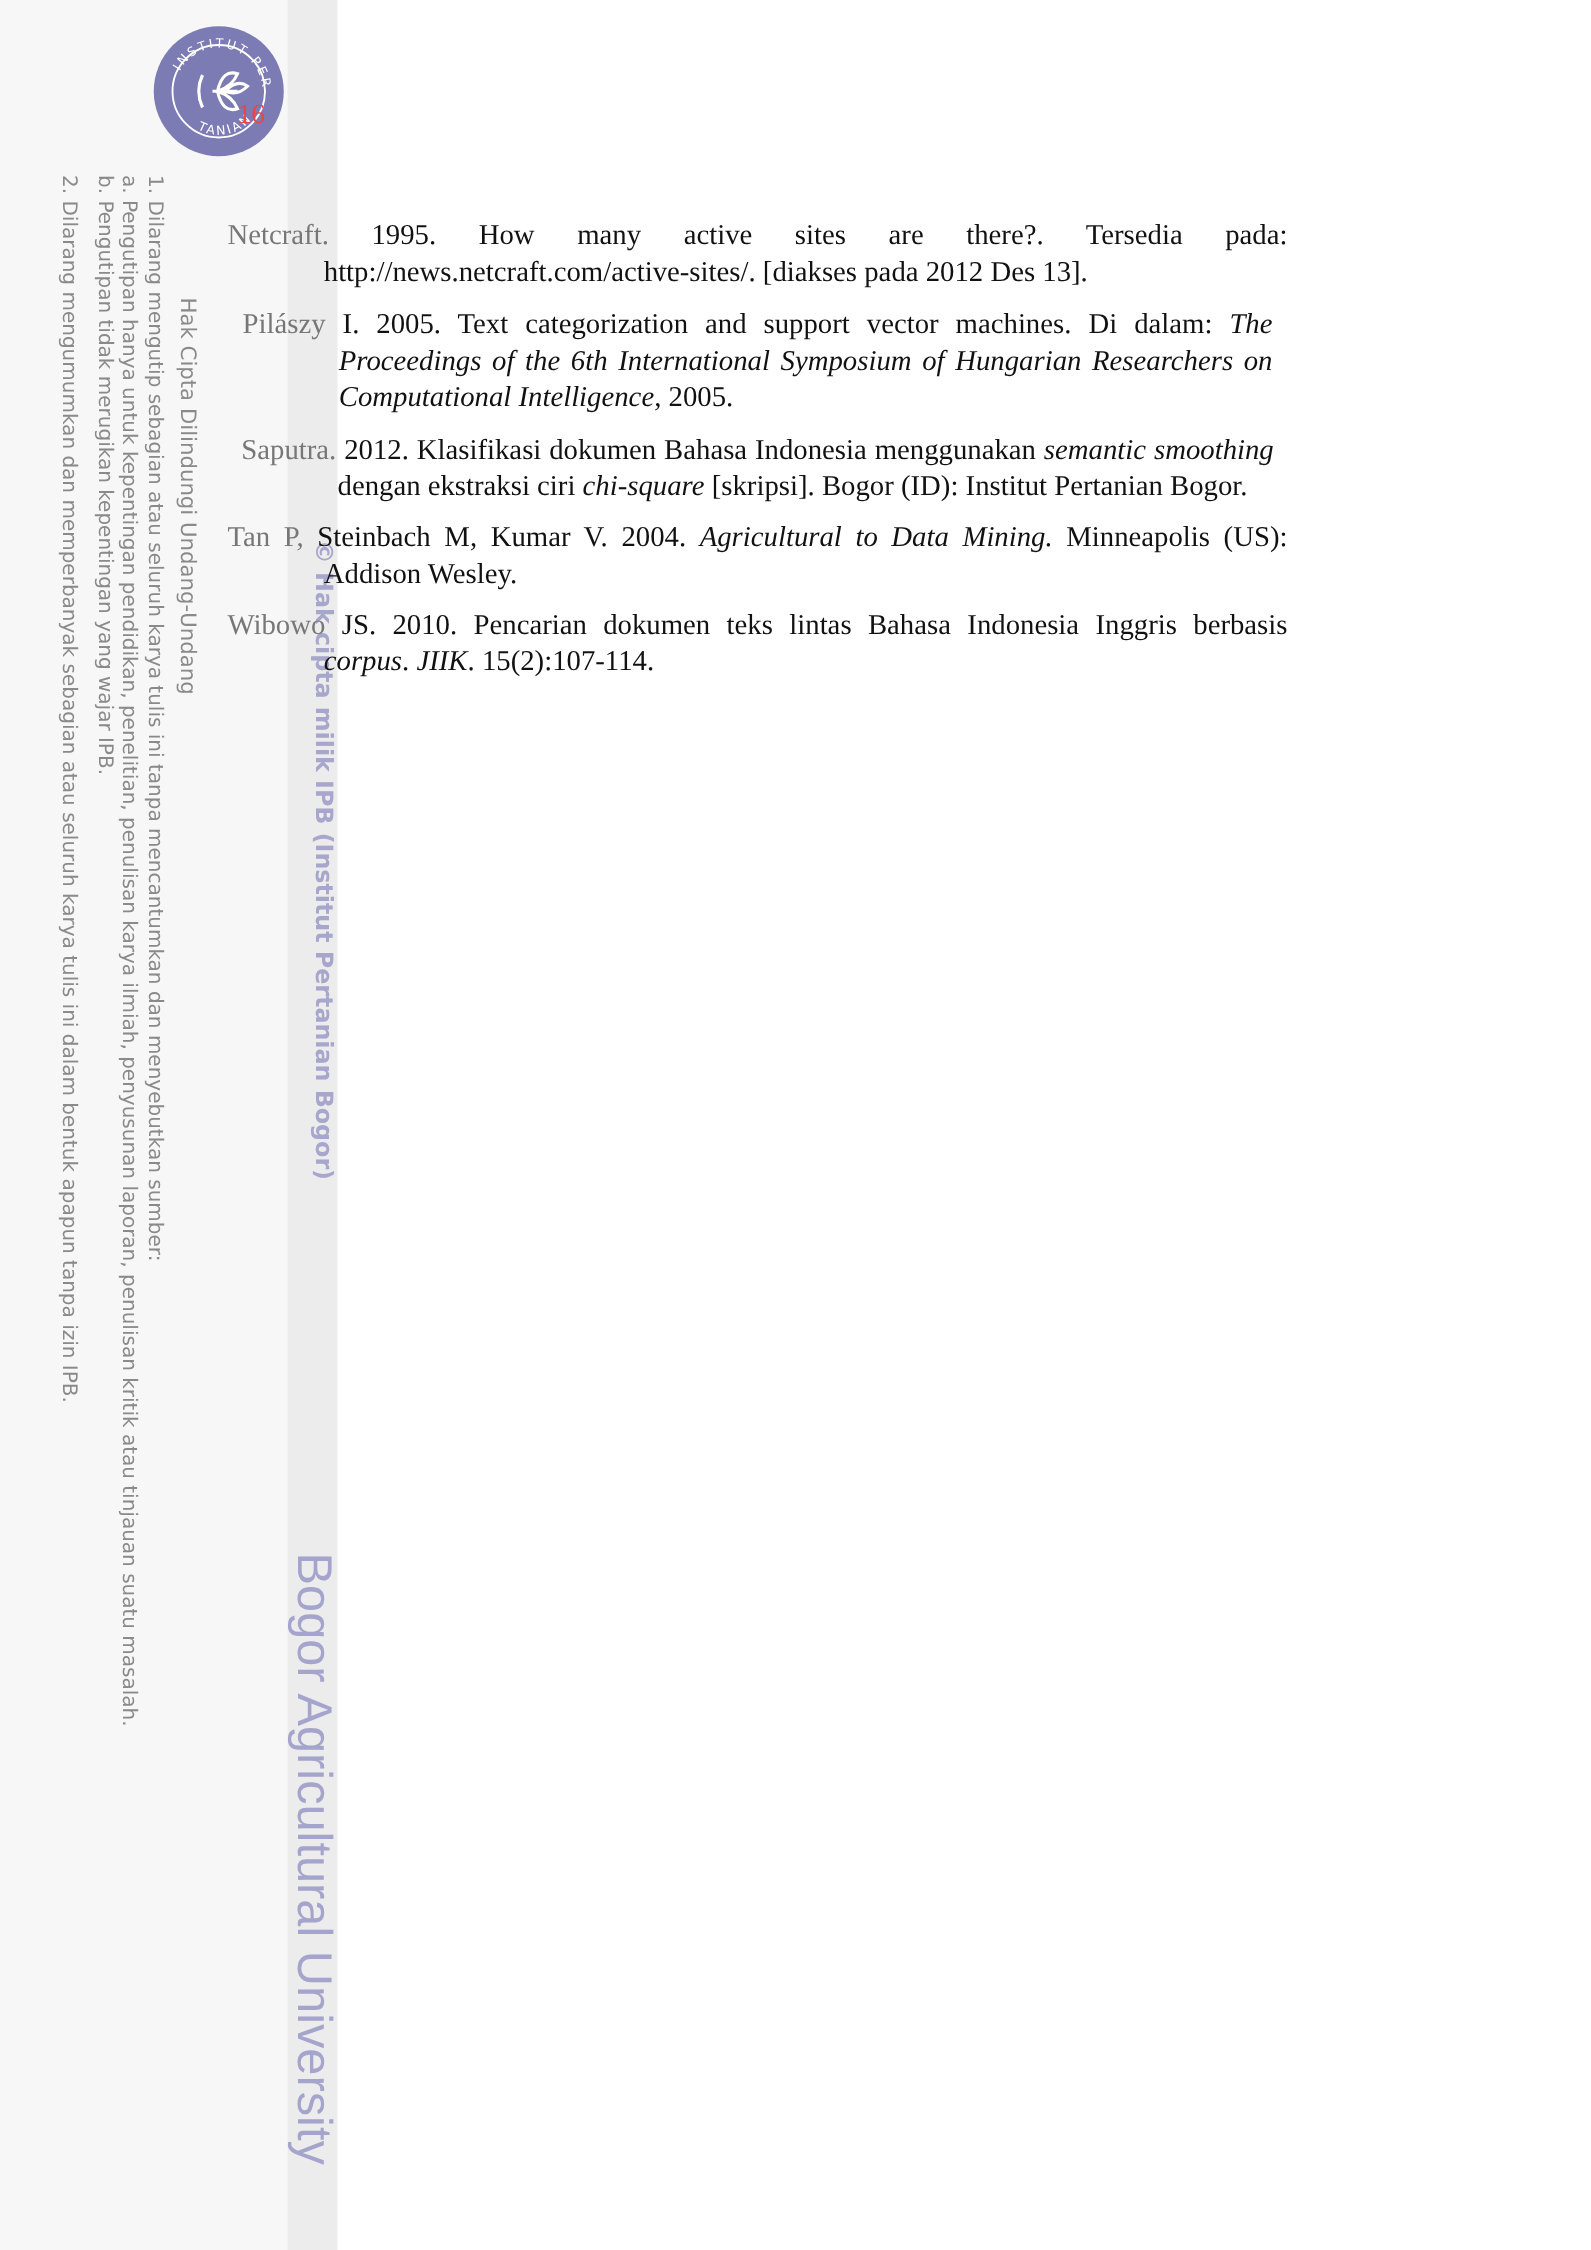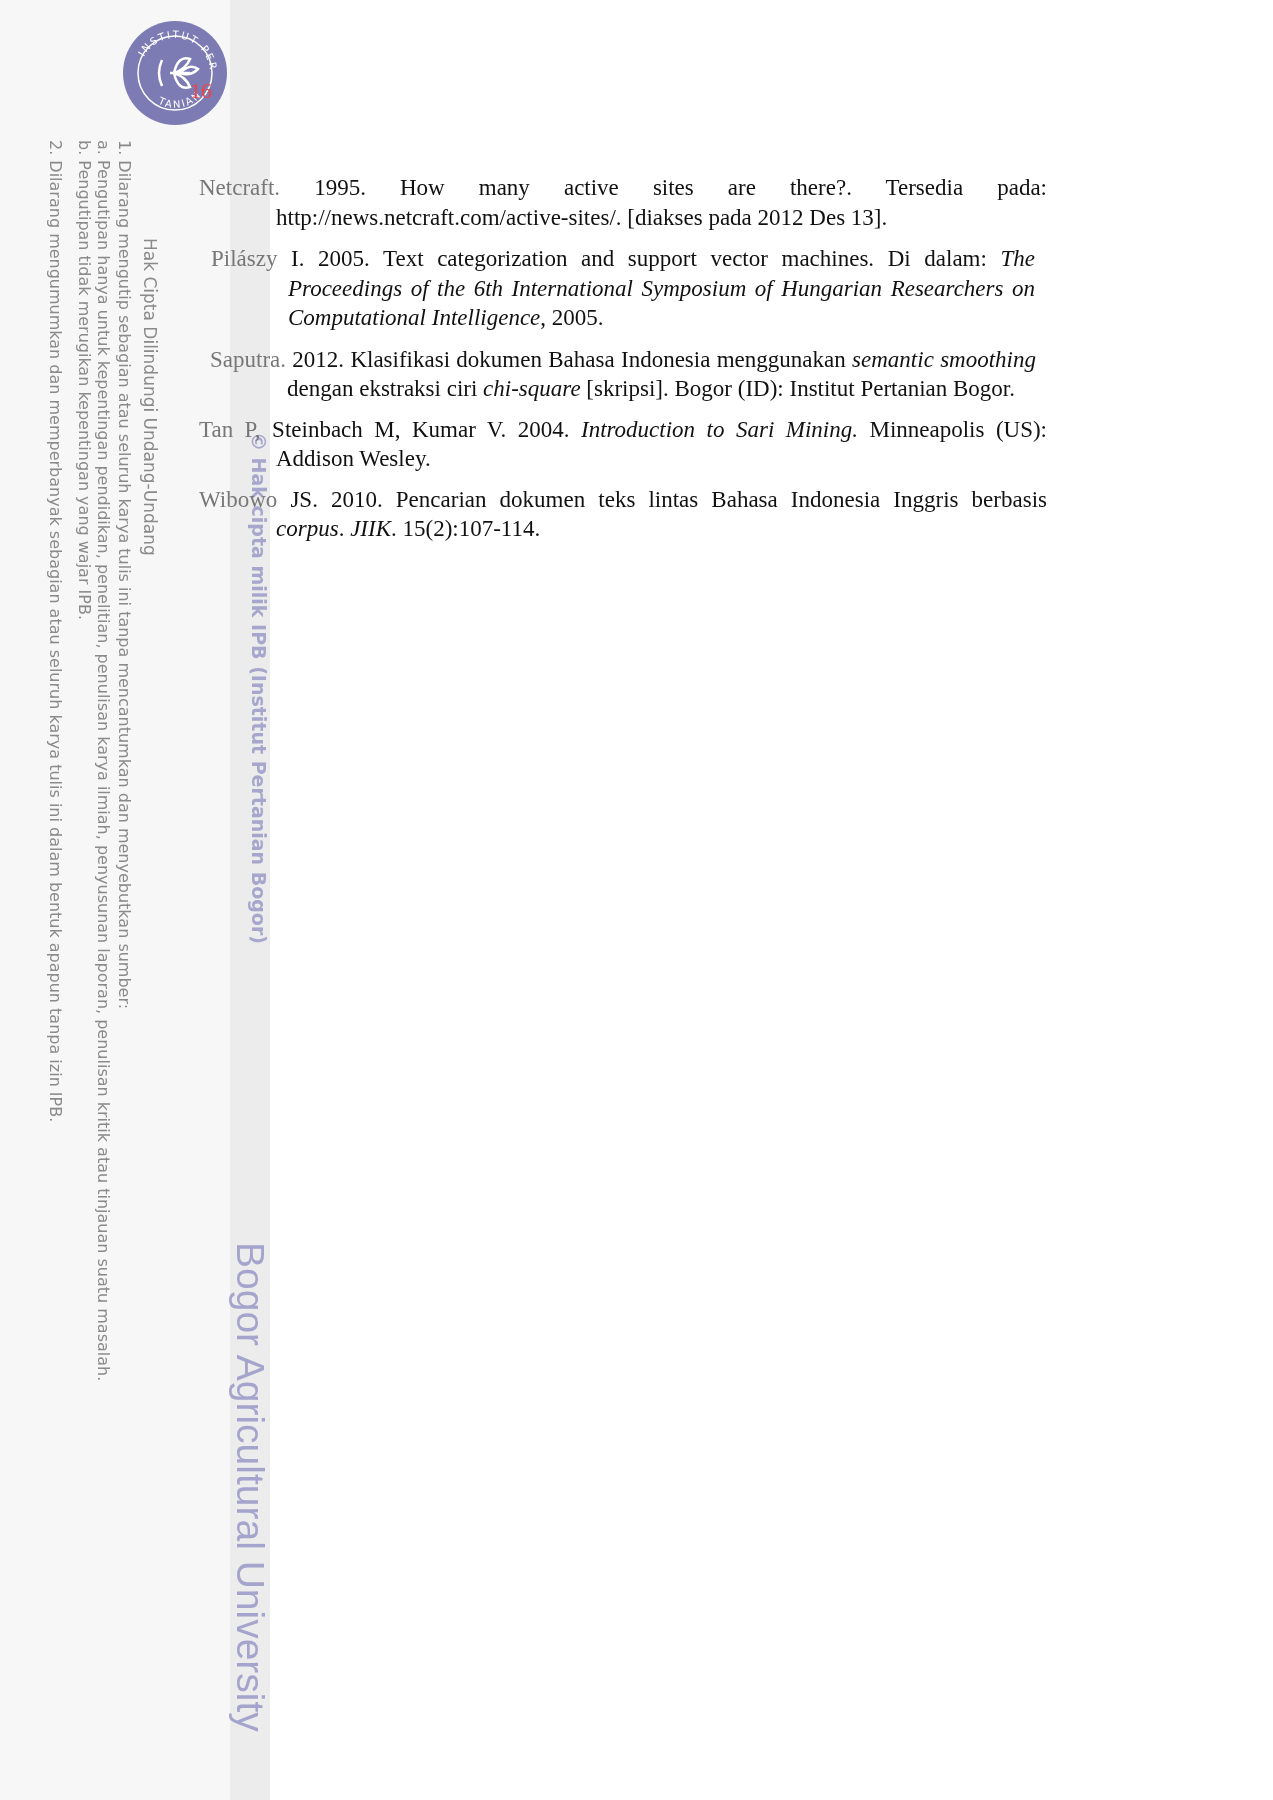--- a/index.html
+++ b/index.html
@@ -33,21 +33,21 @@
   .vt-b { left: 94px;  top: 140px; font-size: 16px; }
   .vt-2 { left: 65px;  top: 140px; font-size: 16px; }
   .vt-copyright {
     left: 270px; top: 432px; font-size: 19px; font-weight: bold; color: #a7a6cc;
   }
   .vt-univ {
     left: 272px; top: 1242px; font-size: 39px; color: #a5a4cc;
     font-family: "Liberation Sans", sans-serif;
   }
   .refs {
-    position: absolute; left: 199px; top: 173px; width: 848px;
+    position: absolute; left: 182px; top: 173px; width: 848px;
     font-size: 23px; line-height: 29.5px; color: #111;
   }
   .ref {
     text-indent: -77px; padding-left: 77px; text-align: justify;
   }
   .ref.gap { margin-top: 11px; }
   .author { color: #777; }
   i { font-style: italic; }
 </style>
 </head>
@@ -86,18 +86,18 @@
   <p class="ref" style="margin:0">
     <span class="author">Netcraft.</span><span> 1995. How many active sites are there?. Tersedia pada: http://news.netcraft.com/active-sites/. [diakses pada 2012 Des 13].</span>
   </p>
   <p class="ref" style="margin:12px">
     <span class="author">Pilászy</span><span> I. 2005. Text categorization and support vector machines. Di dalam: </span><i>The Proceedings of the 6th International Symposium of Hungarian Researchers on Computational Intelligence</i><span>, 2005.</span>
   </p>
   <p class="ref" style="margin:11px">
     <span class="author">Saputra.</span><span> 2012.  Klasifikasi dokumen Bahasa Indonesia menggunakan </span><i>semantic smoothing</i><span> dengan ekstraksi ciri </span><i>chi-square</i><span> [skripsi].  Bogor (ID): Institut Pertanian Bogor.</span>
   </p>
   <p class="ref" style="margin:0">
-    <span class="author">Tan P,</span><span> Steinbach M, Kumar V. 2004. </span><i>Introduction to Sari Mining.</i><span> Minneapolis (US): Addison Wesley.</span>
+    <span class="author">Tan P,</span><span> Steinbach M, Kumar V. 2004. </span><i>Agricultural to Data Mining.</i><span> Minneapolis (US): Addison Wesley.</span>
   </p>
   <p class="ref gap" style="margin-bottom:0">
     <span class="author">Wibowo</span><span> JS. 2010. Pencarian dokumen teks lintas Bahasa Indonesia Inggris berbasis </span><i>corpus</i><span>. </span><i>JIIK</i><span>. 15(2):107-114.</span>
   </p>
 </div>
 
 </body></html>

